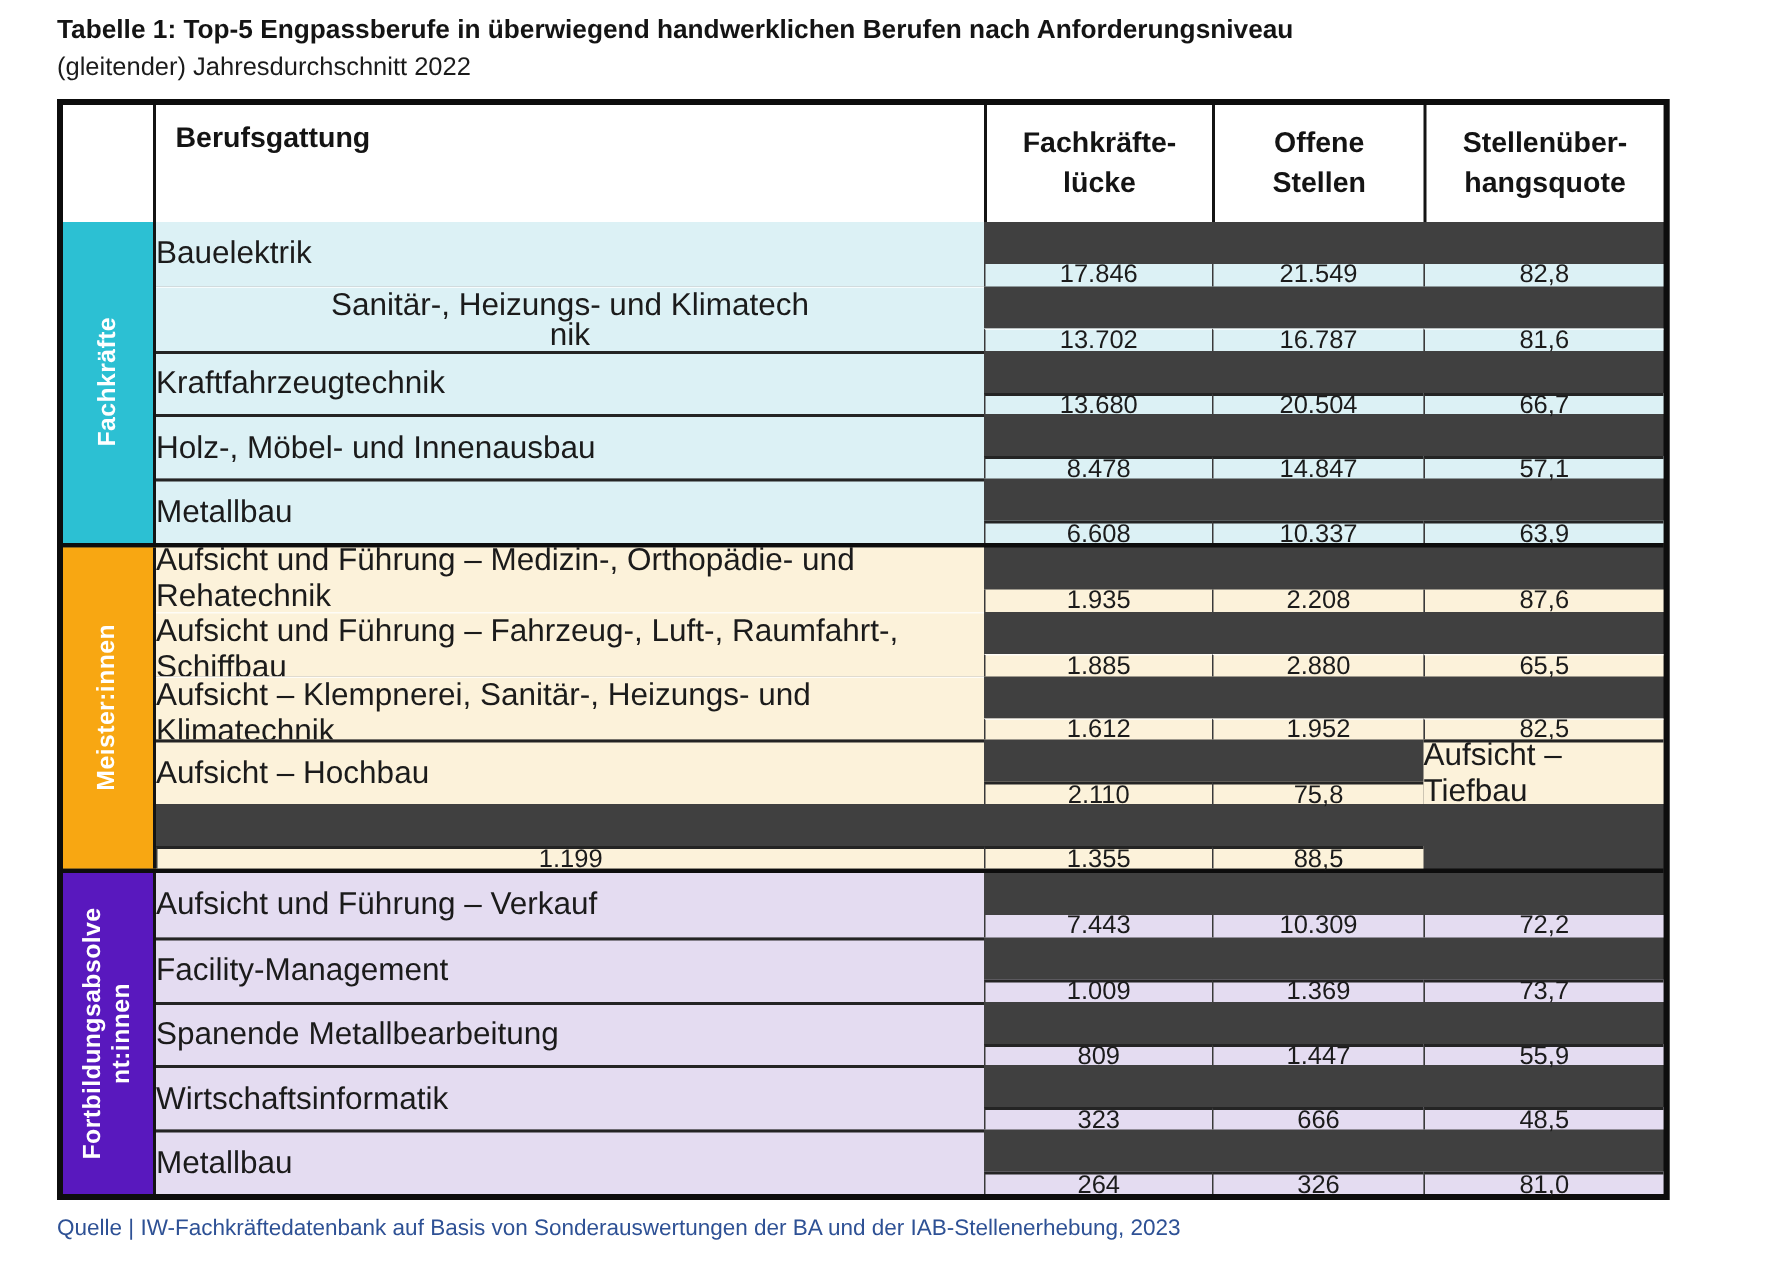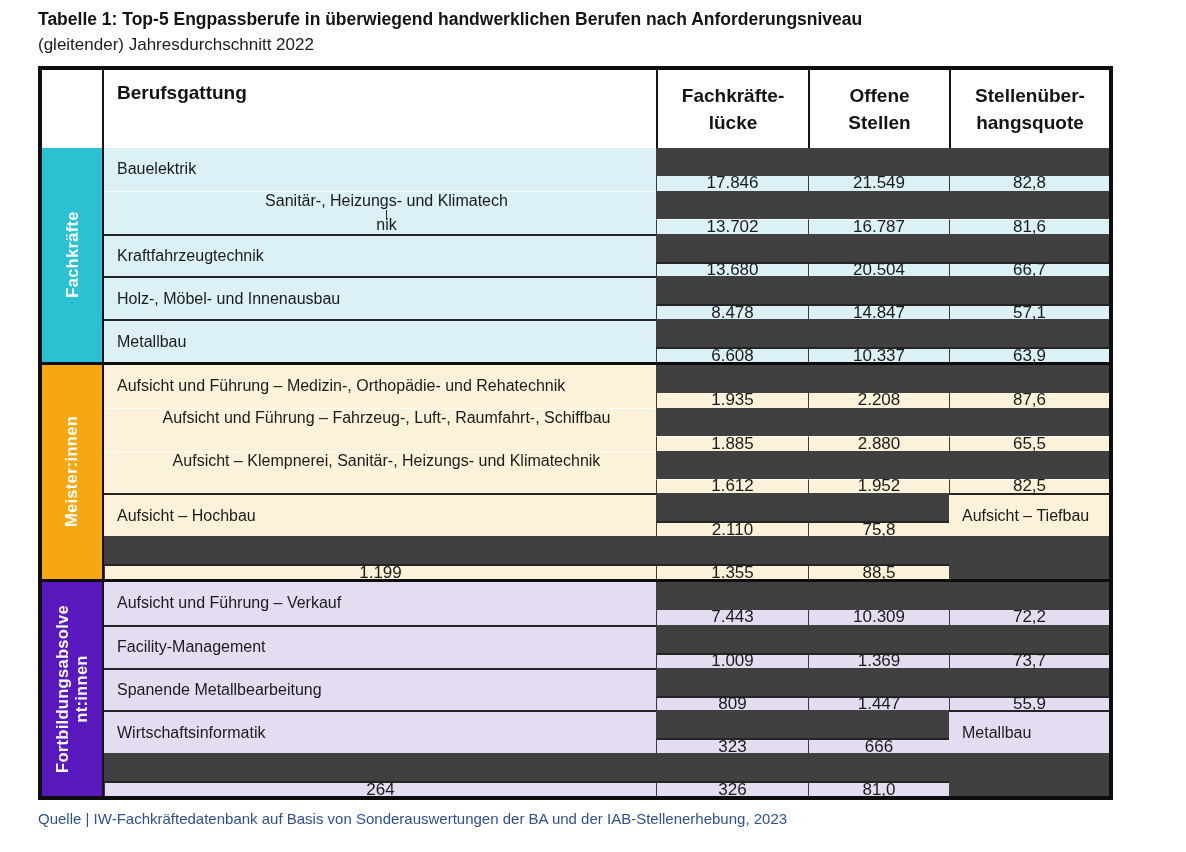--- a/index.html
+++ b/index.html
@@ -60,22 +60,22 @@
     font-weight:bold;color:#ffffff;
     font-size:16.5px;
     letter-spacing:0.3px;
     white-space:pre-line;
     text-align:center;
     line-height:19px;
   }
   .r-beruf{
     background:var(--rowbg);
     display:flex;align-items:center;
-    padding-left:13px;
-    font-size:16px;color:#1b1b1b;
+    padding-left:0;
+    font-size:21px;color:#1b1b1b;
   }
   .r-num{
     background:var(--rowbg);
     border-left:1.5px solid #3a3a3a;
     display:flex;align-items:center;justify-content:center;
     font-size:17px;color:#1b1b1b;margin-top:28px;
   }
   .sep{border-top:2px solid #242424;}
   .softsep{border-top:1px solid rgba(255,255,255,0.75);flex-direction:column;}
   .caret{
@@ -175,20 +175,21 @@
           <div class="cell r-num sep">1.009</div>
           <div class="cell r-num sep">1.369</div>
           <div class="cell r-num sep">73,7</div>
           <div class="cell r-beruf sep">Spanende Metallbearbeitung</div>
           <div class="cell r-num sep">809</div>
           <div class="cell r-num sep">1.447</div>
           <div class="cell r-num sep">55,9</div>
           <div class="cell r-beruf sep">Wirtschaftsinformatik</div>
           <div class="cell r-num sep">323</div>
           <div class="cell r-num sep">666</div>
+          <div class="cell r-num sep">48,5</div>
           <div class="cell r-beruf sep">Metallbau</div>
           <div class="cell r-num sep">264</div>
           <div class="cell r-num sep">326</div>
           <div class="cell r-num sep">81,0</div>
         </div>
       </div>
   </div>
 
   <div class="source">Quelle | IW-Fachkräftedatenbank auf Basis von Sonderauswertungen der BA und der IAB-Stellenerhebung, 2023</div>
 

